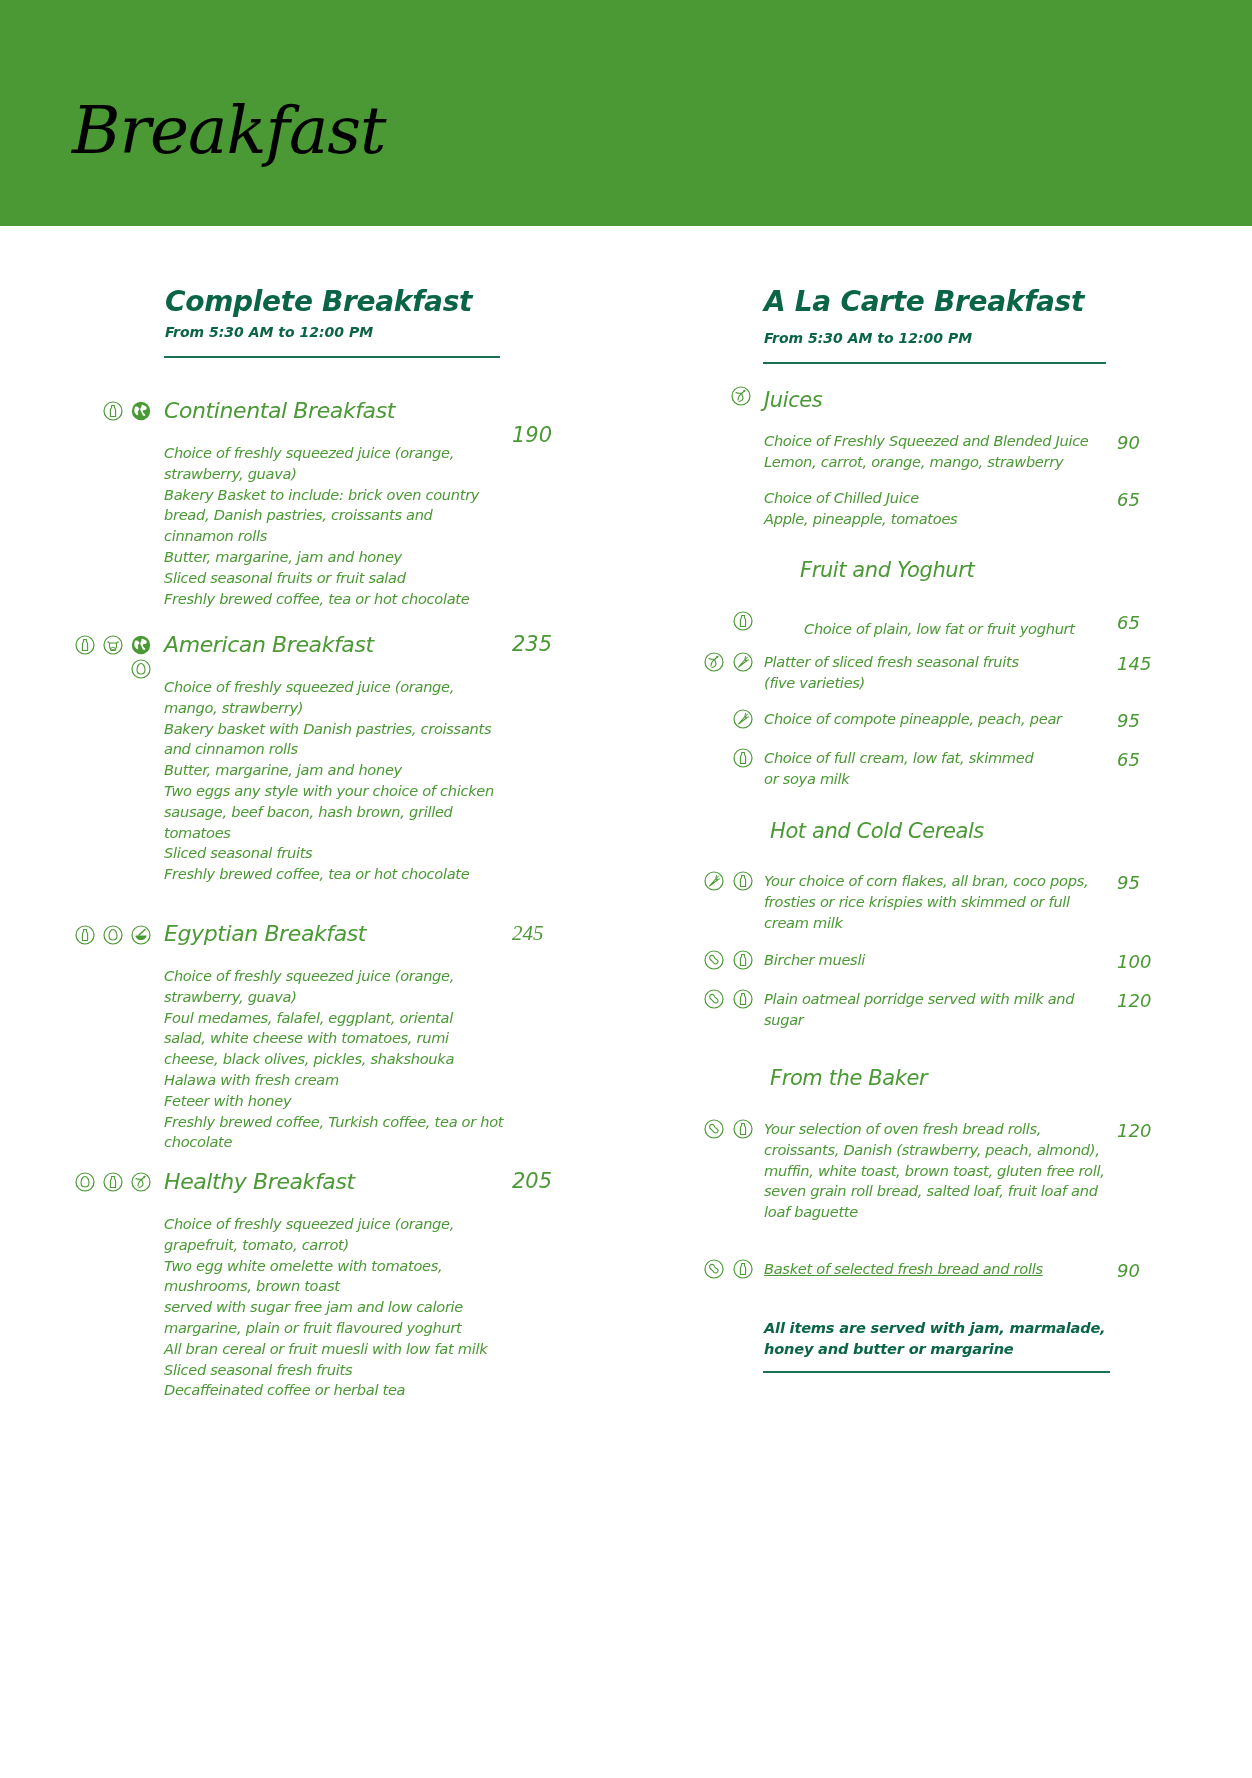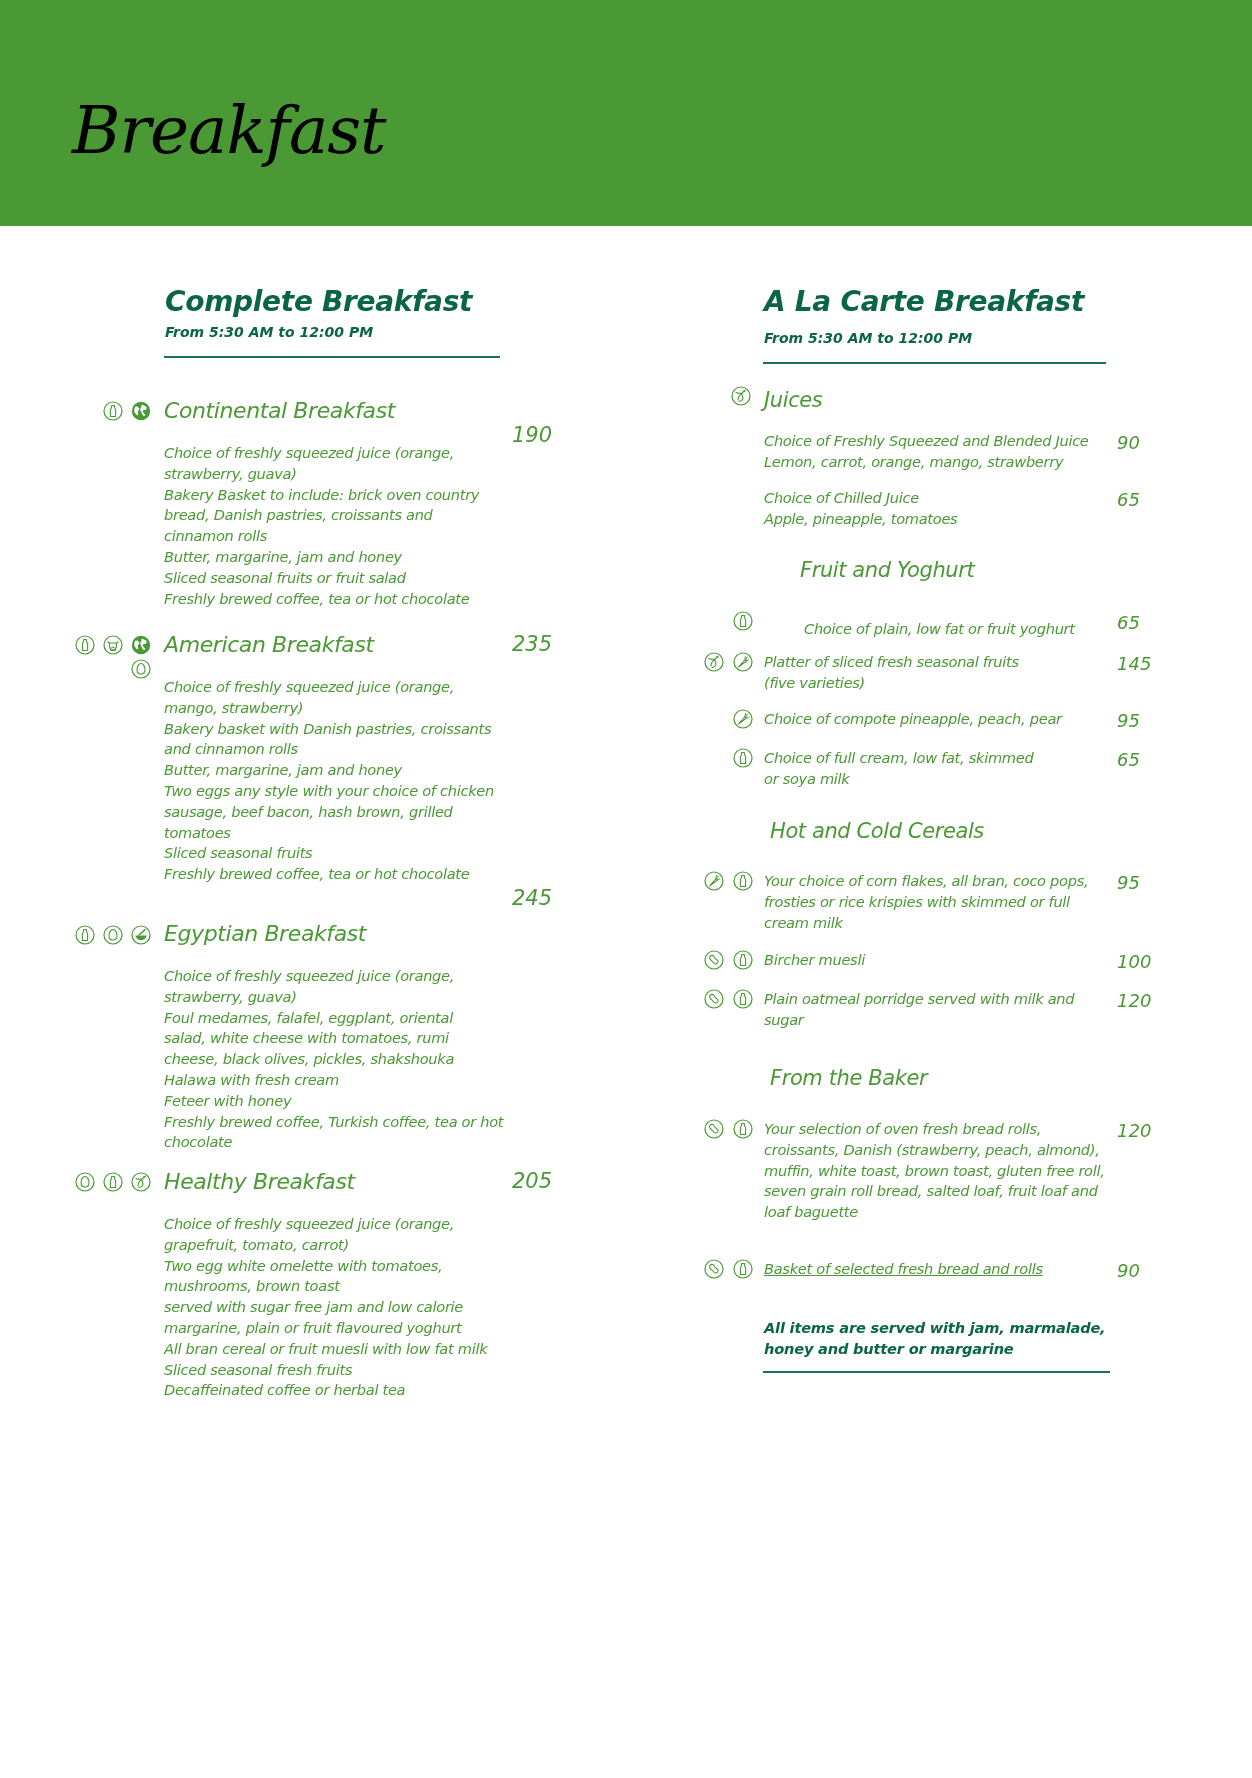--- a/index.html
+++ b/index.html
@@ -172,21 +172,21 @@
     <svg>
       <use href="#i-egg"></use>
     </svg>
   </div>
 <div class="icon" style="left:131px; top:925px;">
     <svg>
       <use href="#i-mortar"></use>
     </svg>
   </div>
 <div class="abs item-name" style="left:164px; top:923px;">Egyptian Breakfast</div>
-<div class="abs price" style="left:512px; top:888px;">245</div>
+<div class="abs price" style="left:512px; top:923px;font-family:Liberation Serif, serif;">245</div>
 <div class="abs desc" style="left:164px; top:966px;">
   <div>Choice of freshly squeezed juice (orange,</div>
   <div>strawberry, guava)</div>
   <div>Foul medames, falafel, eggplant, oriental</div>
   <div>salad, white cheese with tomatoes, rumi</div>
   <div>cheese, black olives, pickles, shakshouka</div>
   <div>Halawa with fresh cream</div>
   <div>Feteer with honey</div>
   <div>Freshly brewed coffee, Turkish coffee, tea or hot</div>
   <div>chocolate</div>

